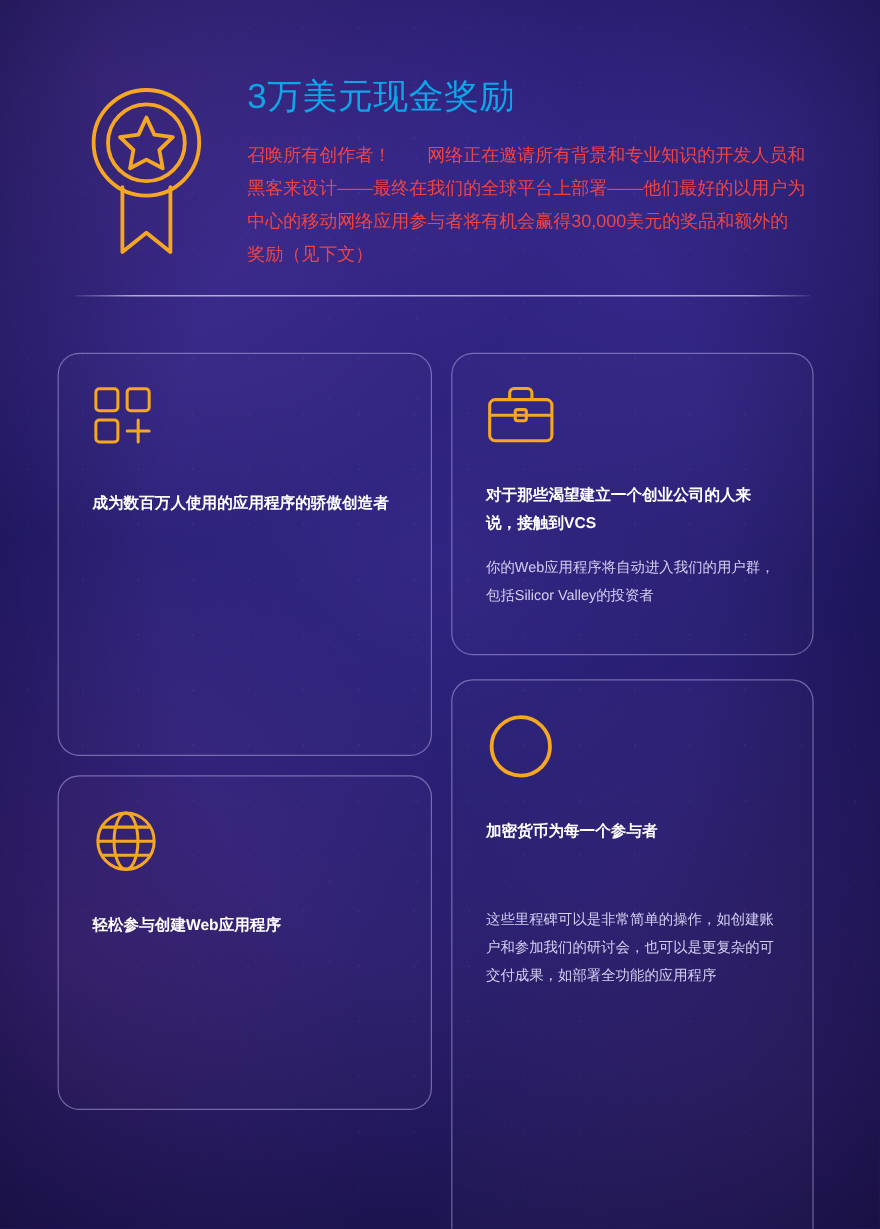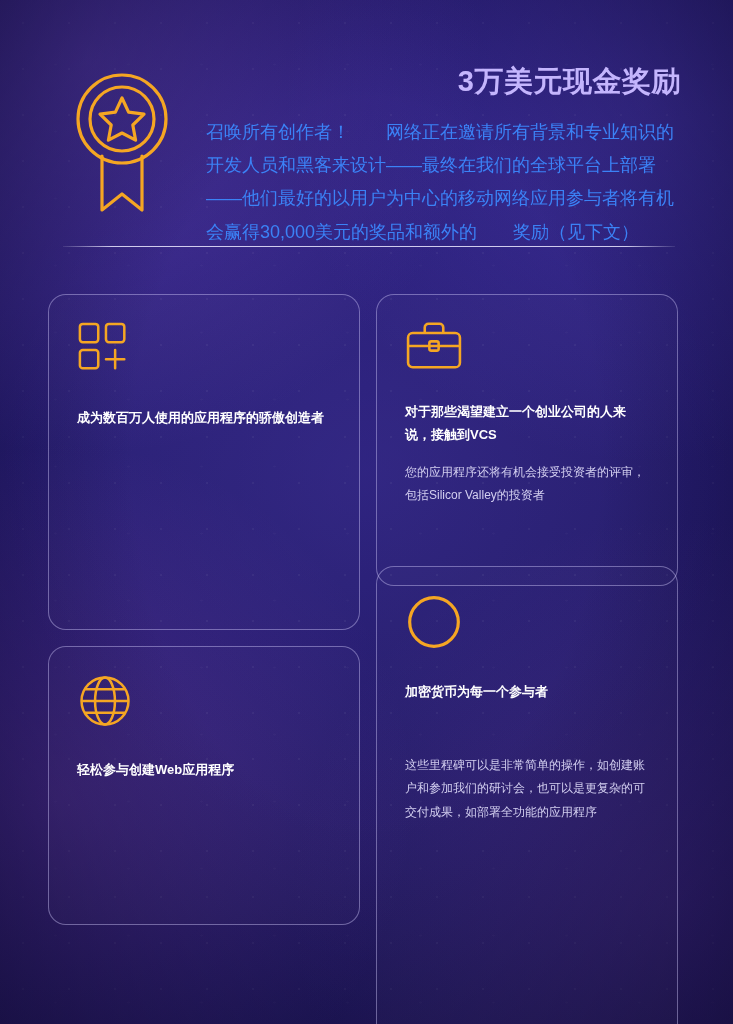--- a/index.html
+++ b/index.html
@@ -65,31 +65,30 @@
     width: 120px;
     flex: 0 0 120px;
     margin-top: 6px;
   }
   .header-text {
     margin-left: 24px;
     flex: 1;
   }
   .header-title {
     font-size: 29px;
-    font-weight: bold;
-    color: #c4b5fd;
+    font-weight: normal;
+    color: #0ea5e9;
     letter-spacing: 0.5px;
     margin: 8px 0 18px 0;
     line-height: 1.1;
-    text-align: right;
   }
   .header-body {
-    font-size: 18px;
+    font-size: 15px;
     line-height: 1.85;
-    color: #3b82f6;
+    color: #ef4444;
     max-width: 470px;
   }
 
   .divider {
     position: absolute;
     top: 246px;
     left: 63px;
     right: 58px;
     height: 1px;
     background: linear-gradient(90deg, rgba(235,232,255,0.10) 0%, rgba(235,232,255,0.85) 8%, rgba(235,232,255,0.85) 92%, rgba(235,232,255,0.10) 100%);
@@ -113,21 +112,21 @@
   .card-body {
     font-size: 12px;
     line-height: 1.95;
     color: #d3cff0;
     margin: 0;
   }
   .card-body + .card-body { margin-top: 16px; }
   .card-icon { margin-bottom: 26px; }
 
   #card-creators { left: 48px;  top: 294px;  width: 312px; height: 336px; }
-  #card-vcs      { left: 376px; top: 294px;  width: 302px; height: 292px; }
+  #card-vcs      { left: 376px; top: 294px;  width: 302px; height: 252px; }
   #card-crypto   { left: 376px; top: 566px;  width: 302px; height: 478px; }
   #card-easy     { left: 48px;  top: 646px;  width: 312px; height: 279px; }
 
   #card-creators .card-title { margin-bottom: 20px; }
   #card-crypto .card-body:last-child { margin-top: 50px; }
   #card-easy .card-title { margin-bottom: 16px; }
 
   .icon-accent { stroke: #f5a623; fill: none; }
 </style>
 </head>
@@ -170,21 +169,21 @@
   <div class="card" id="card-vcs">
     <div class="card-icon">
       <svg viewBox="0 0 62 54" width="58" height="50" aria-hidden="true">
         <rect x="3" y="13" width="56" height="37" rx="5" class="icon-accent" stroke-width="2.8"></rect>
         <path d="M21 13 L21 7 a4 4 0 0 1 4 -4 l12 0 a4 4 0 0 1 4 4 l0 6" class="icon-accent" stroke-width="2.8" stroke-linejoin="round"></path>
         <path d="M3 27 L59 27" class="icon-accent" stroke-width="2.8"></path>
         <rect x="26" y="22" width="10" height="10" rx="2" class="icon-accent" stroke-width="2.8"></rect>
       </svg>
     </div>
     <h2 class="card-title">对于那些渴望建立一个创业公司的人来说，接触到VCS</h2>
-    <p class="card-body">您的应用程序还将有机会接受投资者的评审，包括Silicor Valley的投资者</p>
+    <p class="card-body">你的Web应用程序将自动进入我们的用户群，包括Silicor Valley的投资者</p>
   </div>
 
   <div class="card" id="card-crypto">
     <div class="card-icon">
       <svg viewBox="0 0 62 62" width="58" height="58" aria-hidden="true">
         <circle cx="31" cy="31" r="26" class="icon-accent" stroke-width="3.4"></circle>
       </svg>
     </div>
     <h2 class="card-title">加密货币为每一个参与者</h2>
     <p class="card-body">这些里程碑可以是非常简单的操作，如创建账户和参加我们的研讨会，也可以是更复杂的可交付成果，如部署全功能的应用程序</p>

